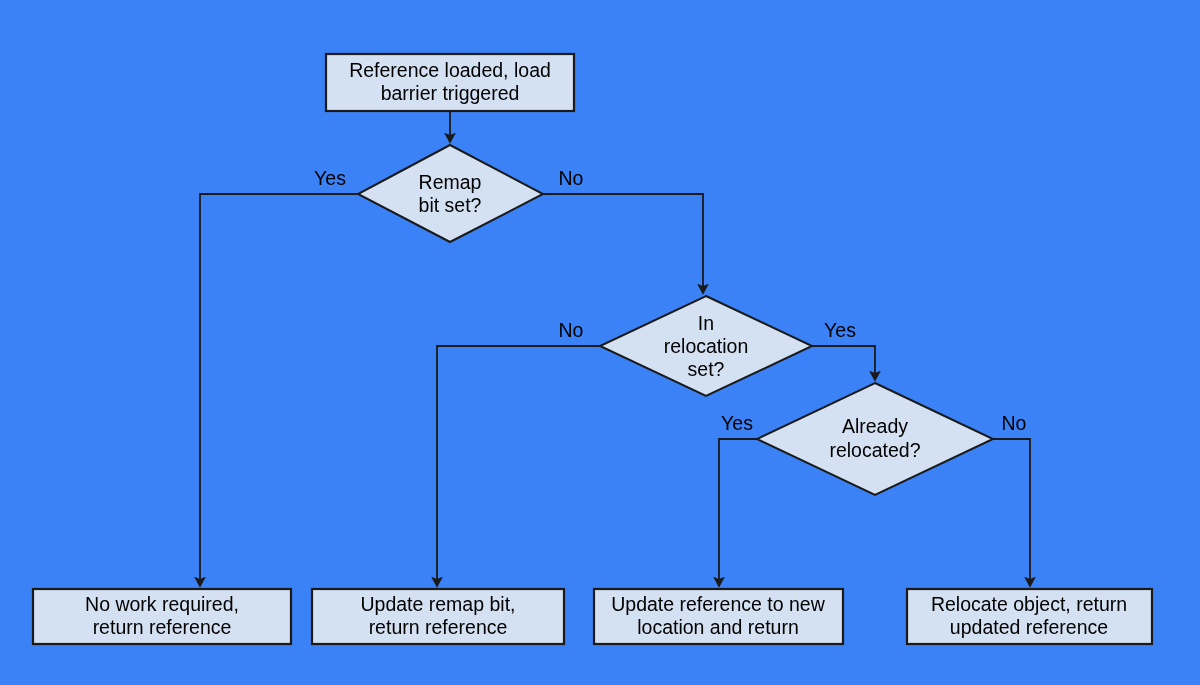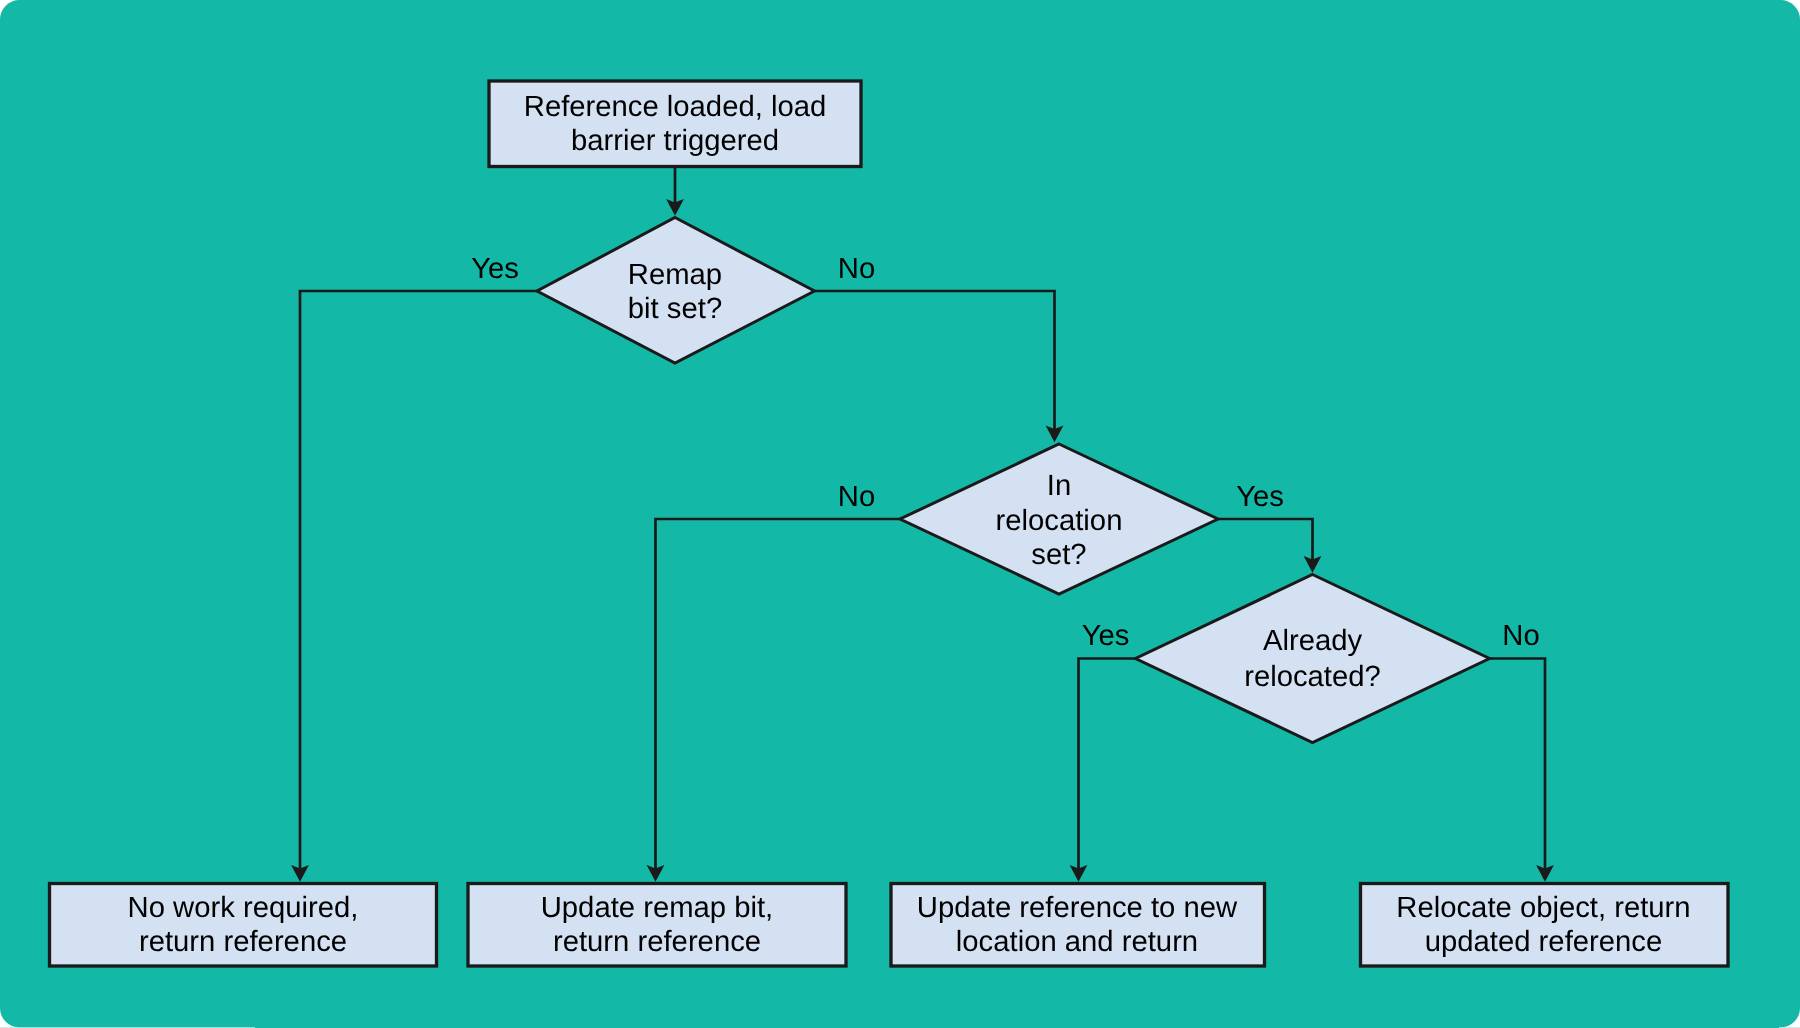--- a/index.html
+++ b/index.html
@@ -7,23 +7,22 @@
     padding: 0;
     background: #ffffff;
   }
   body {
     font-family: "Liberation Sans", sans-serif;
   }
   #canvas {
     position: relative;
     width: 1200px;
     height: 685px;
-    background: #14b8a6;
+    background: #3b82f6;
     overflow: hidden;
-    border-radius: 13px;
   }
   #flow-svg {
     position: absolute;
     left: 0;
     top: 0;
     width: 1200px;
     height: 685px;
     display: block;
   }
   .node-shape {

